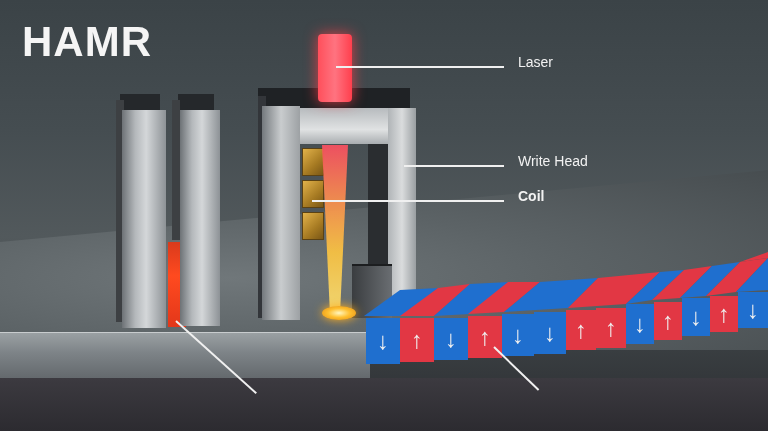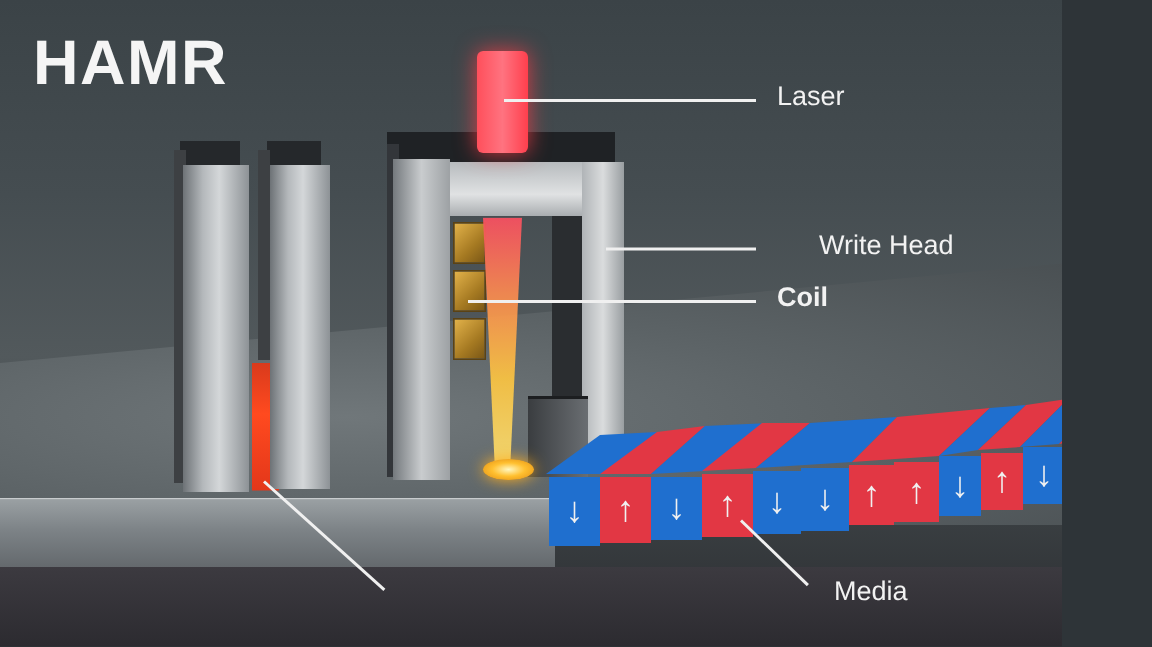--- a/index.html
+++ b/index.html
@@ -1,17 +1,17 @@
 <!DOCTYPE html>
 <html><head>
 <meta charset="utf-8">
 <style>
   html, body { margin:0; padding:0; }
   body { width:768px; height:431px; overflow:hidden; background:#2e3438; font-family:"Liberation Sans", sans-serif; }
-  .stage { position:relative; width:708px; height:431px; overflow:hidden;
+  .stage { position:relative; width:768px; height:431px; overflow:hidden;
     background: linear-gradient(180deg, #3b4347 0%, #454d51 30%, #52595c 55%, #3a3f42 80%, #2a2c30 100%); }
   .floor { position:absolute; left:0; top:170px; width:768px; height:180px;
     background: radial-gradient(ellipse at 30% 60%, #70777a 0%, #5c6366 45%, #474d50 100%);
     clip-path: polygon(0 40%, 100% 0, 100% 100%, 0 100%); }
   .platform-edge { position:absolute; left:0; top:332px; width:370px; height:50px;
     background: linear-gradient(180deg, #9aa0a3 0%, #7d8387 40%, #5f6468 100%);
     border-top:1px solid #c8ccce; }
   .ground { position:absolute; left:0; top:378px; width:768px; height:53px;
     background: linear-gradient(180deg, #3c3a40 0%, #2c2b30 100%); }
   .title { position:absolute; left:22px; top:18px; font-size:42px; font-weight:bold; color:#f5f5f5; letter-spacing:1px; }
@@ -36,21 +36,21 @@
     background:linear-gradient(180deg,#ff5062 0%,#ff8a50 30%,#ffc640 65%,#ffe070 100%);
     clip-path: polygon(0 0,100% 0,70% 100%,30% 100%); opacity:0.9; }
   .hotspot { position:absolute; left:322px; top:306px; width:34px; height:14px; border-radius:50%;
     background:radial-gradient(ellipse,#fff7c0 0%,#ffc030 45%,#e08a10 100%); box-shadow:0 0 10px #ffb020; }
   .cell { position:absolute; display:flex; align-items:center; justify-content:center; color:#f2f2f2; font-weight:bold; }
   .cell.blue { background:#1f6fcf; }
   .cell.red { background:#e23744; }
   .arrow { font-size:24px; line-height:1; color:#f0f0f0; }
 
   
-  .label { position:absolute; color:#f2f2f2; font-size:18px; }
+  .label { position:absolute; color:#f2f2f2; font-size:14px; }
   .leader { position:absolute; height:2px; background:#f0f0f0; transform-origin:0 50%; }
 </style>
 </head>
 <body>
 
 <div class="stage">
   <div class="floor"></div>
   <div class="platform-edge"></div>
   <div class="ground"></div>
 
@@ -135,16 +135,15 @@
       </div>
   </div>
 
   <div class="leader" style="left:336px;top:66px;width:168px;"></div>
   <div class="leader" style="left:404px;top:165px;width:100px;"></div>
   <div class="leader" style="left:312px;top:200px;width:192px;"></div>
   <div class="leader" style="left:176px;top:320px;width:108px;transform:rotate(42deg);"></div>
   <div class="leader" style="left:494px;top:346px;width:62px;transform:rotate(44deg);"></div>
 
   <div class="label" style="left:518px;top:54px;">Laser</div>
-  <div class="label" style="left:518px;top:153px;margin-left:28px;">Write Head</div>
+  <div class="label" style="left:518px;top:153px;">Write Head</div>
   <div class="label" style="left:518px;top:188px;font-weight:bold;">Coil</div>
-  <div class="label" style="left:556px;top:384px;">Media</div>
 </div>
 
 </body></html>

